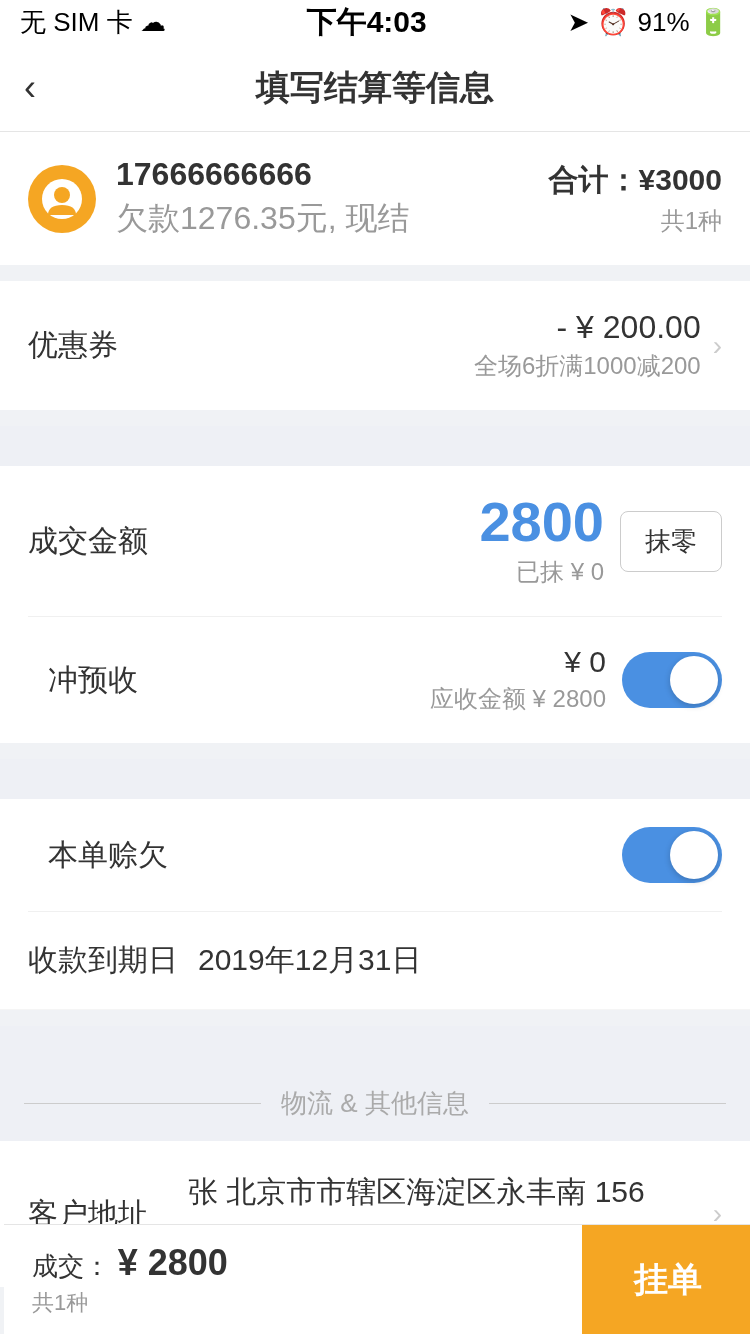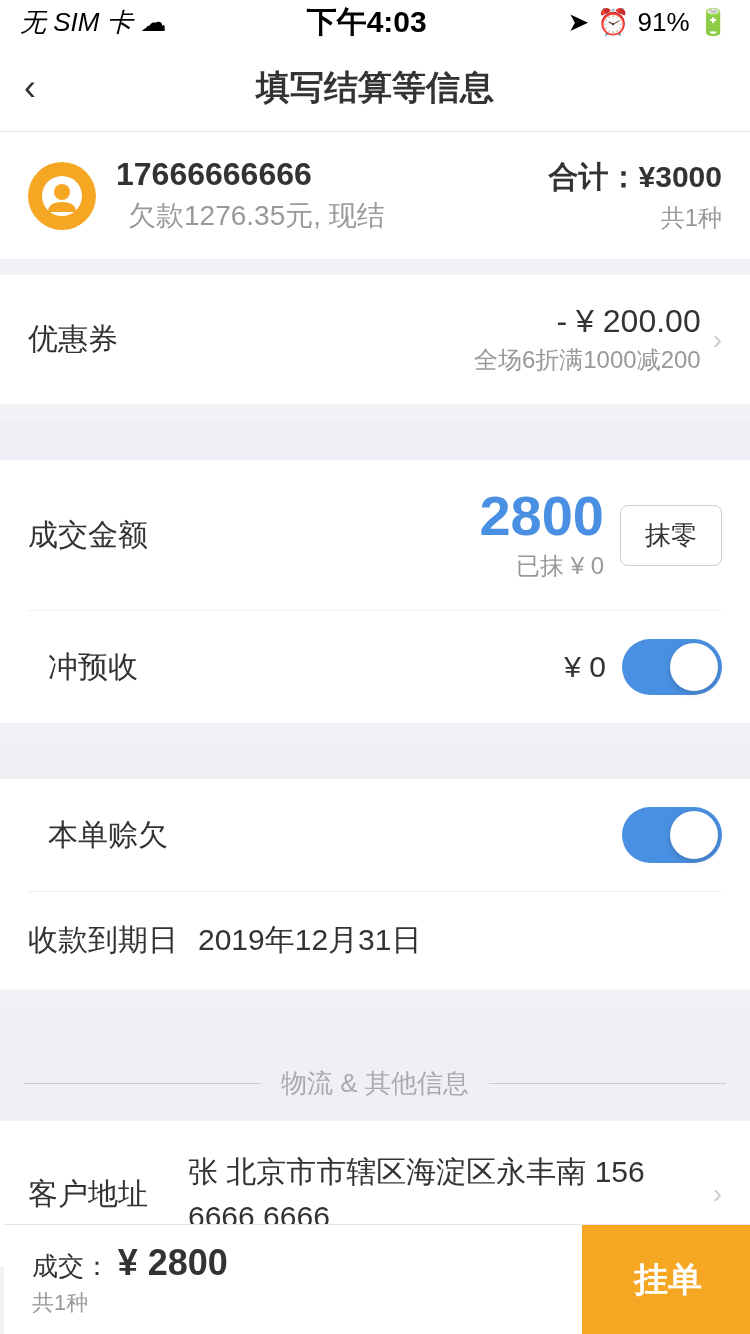--- a/index.html
+++ b/index.html
@@ -17,21 +17,21 @@
     .status-bar {
       background: #fff;
       height: 44px;
       display: flex;
       align-items: center;
       justify-content: space-between;
       padding: 0 20px;
       font-size: 26px;
       font-weight: 500;
     }
-    .status-left { display: flex; align-items: center; gap: 10px; font-style: italic; }
+    .status-left { display: flex; align-items: center; gap: 10px; }
     .status-center { font-size: 30px; font-weight: 600; }
     .status-right { display: flex; align-items: center; gap: 8px; font-size: 26px; }
 
     
     .nav-bar {
       background: #fff;
       height: 88px;
       display: flex;
       align-items: center;
       justify-content: center;
@@ -86,21 +86,21 @@
       height: 40px;
       border-radius: 50%;
       background: #fff;
       display: flex;
       align-items: center;
       justify-content: center;
       font-size: 28px;
     }
     .user-info { flex: 1; }
     .user-phone { font-size: 32px; font-weight: 600; color: #333; }
-    .user-sub { font-size: 28px; color: #999; margin-top: 4px; margin-left: 12px; }
+    .user-sub { font-size: 32px; color: #999; margin-top: 4px; }
     .user-total { text-align: right; }
     .total-amount { font-size: 30px; font-weight: 600; color: #333; }
     .total-sub { font-size: 24px; color: #999; margin-top: 4px; }
 
     
     .divider {
       height: 1px;
       background: #f0f0f0;
       margin: 0 28px;
     }
@@ -331,20 +331,21 @@
       </div>
       <button class="round-btn">抹零</button>
     </div>
 
     <div class="divider"></div>
 
     <div class="amount-toggle-row">
       <div class="amount-toggle-label">冲预收</div>
       <div class="amount-toggle-right">
         <div class="amount-val">¥ 0</div>
+        <div class="amount-sub">应收金额 ¥ 2800</div>
       </div>
       <div class="toggle">
         <div class="toggle-knob"></div>
       </div>
     </div>
   </div>
 
   <div class="separator-section"></div>
 
   <div class="section-card">

